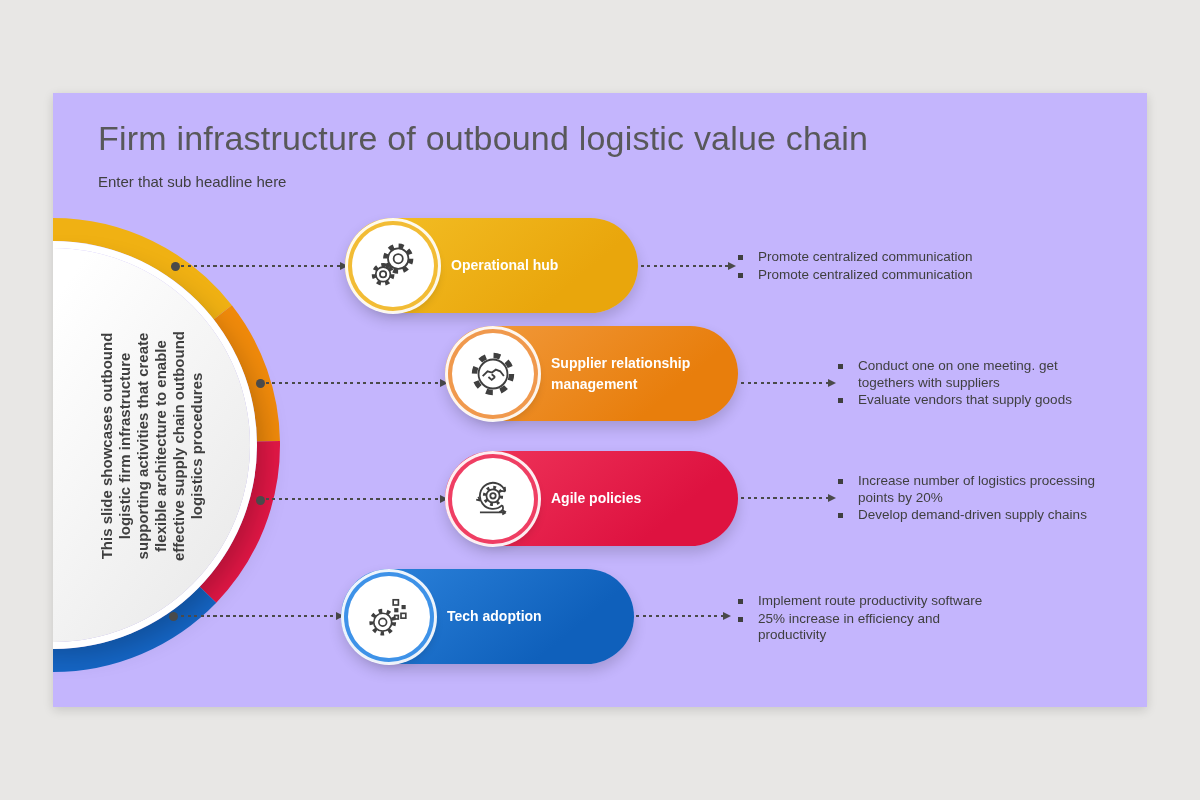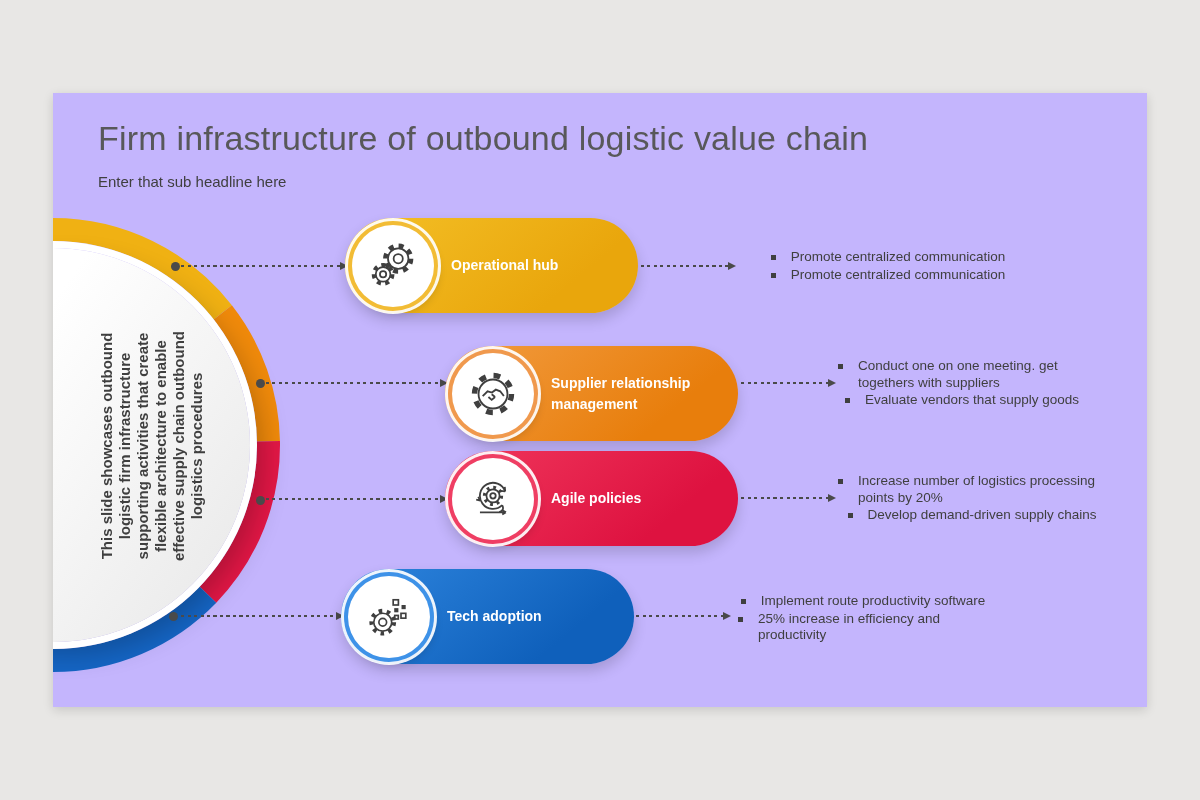--- a/index.html
+++ b/index.html
@@ -62,21 +62,21 @@
     border-radius:50%; background:#ffffff;
     display:flex; align-items:center; justify-content:center;
     box-shadow:0 0 0 4px var(--ring), 0 0 0 7px rgba(255,255,255,.92), 4px 6px 10px rgba(0,0,0,.18);
   }
   .pill-label {
     position:absolute; left:106px; top:0; height:100%; width:172px;
     display:flex; align-items:center;
     font-size:14px; font-weight:bold; color:#ffffff; line-height:21px;
   }
   .bullets { position:absolute; }
-  .bullet-item { display:flex; margin-bottom:1px;justify-content:center; }
+  .bullet-item { display:flex; margin-bottom:1px; }
   .bullet-sq {
     flex:0 0 auto; width:5px; height:5px; background:#3f3f3f; margin:6px 15px 0 0;
   }
   .bullet-text { font-size:13.5px; line-height:16.5px; color:#3f3f3f; }
   .icon-svg { display:block; }
 </style>
 </head>
 <body>
 
 <div class="slide">
@@ -116,21 +116,21 @@
         <circle cx="28" cy="16" r="9.8"></circle>
         <circle cx="28" cy="16" r="4.4"></circle>
         <circle cx="13.5" cy="31" r="9" stroke-width="3.8" stroke-dasharray="3.9 4.18"></circle>
         <circle cx="13.5" cy="31" r="7"></circle>
         <circle cx="13.5" cy="31" r="3"></circle>
       </svg>
     </div>
     <div class="pill-label">Operational hub</div>
   </div>
 
-  <div class="pill pill-orange" style="left:392px;top:253px">
+  <div class="pill pill-orange" style="left:392px;top:233px">
     <div class="pill-circle" style="--ring:#f0994d">
       <svg class="icon-svg" width="50" height="50" viewBox="0 0 46 46" fill="none" stroke="#3f3f3f" stroke-width="1.7">
         <circle cx="23" cy="23" r="17" stroke-width="5" stroke-dasharray="6.2 7.15"></circle>
         <circle cx="23" cy="23" r="13.3"></circle>
         <path d="M13.5 25 l4.5 -4.5 4 1.2 3.6 -2.7 4 1.5 3.4 4.3"></path>
         <path d="M18.8 25.8 l3 2.6 3.1 -2.6 M21.8 23.2 l3.1 2.6"></path>
       </svg>
     </div>
     <div class="pill-label">Supplier relationship management</div>
   </div>

